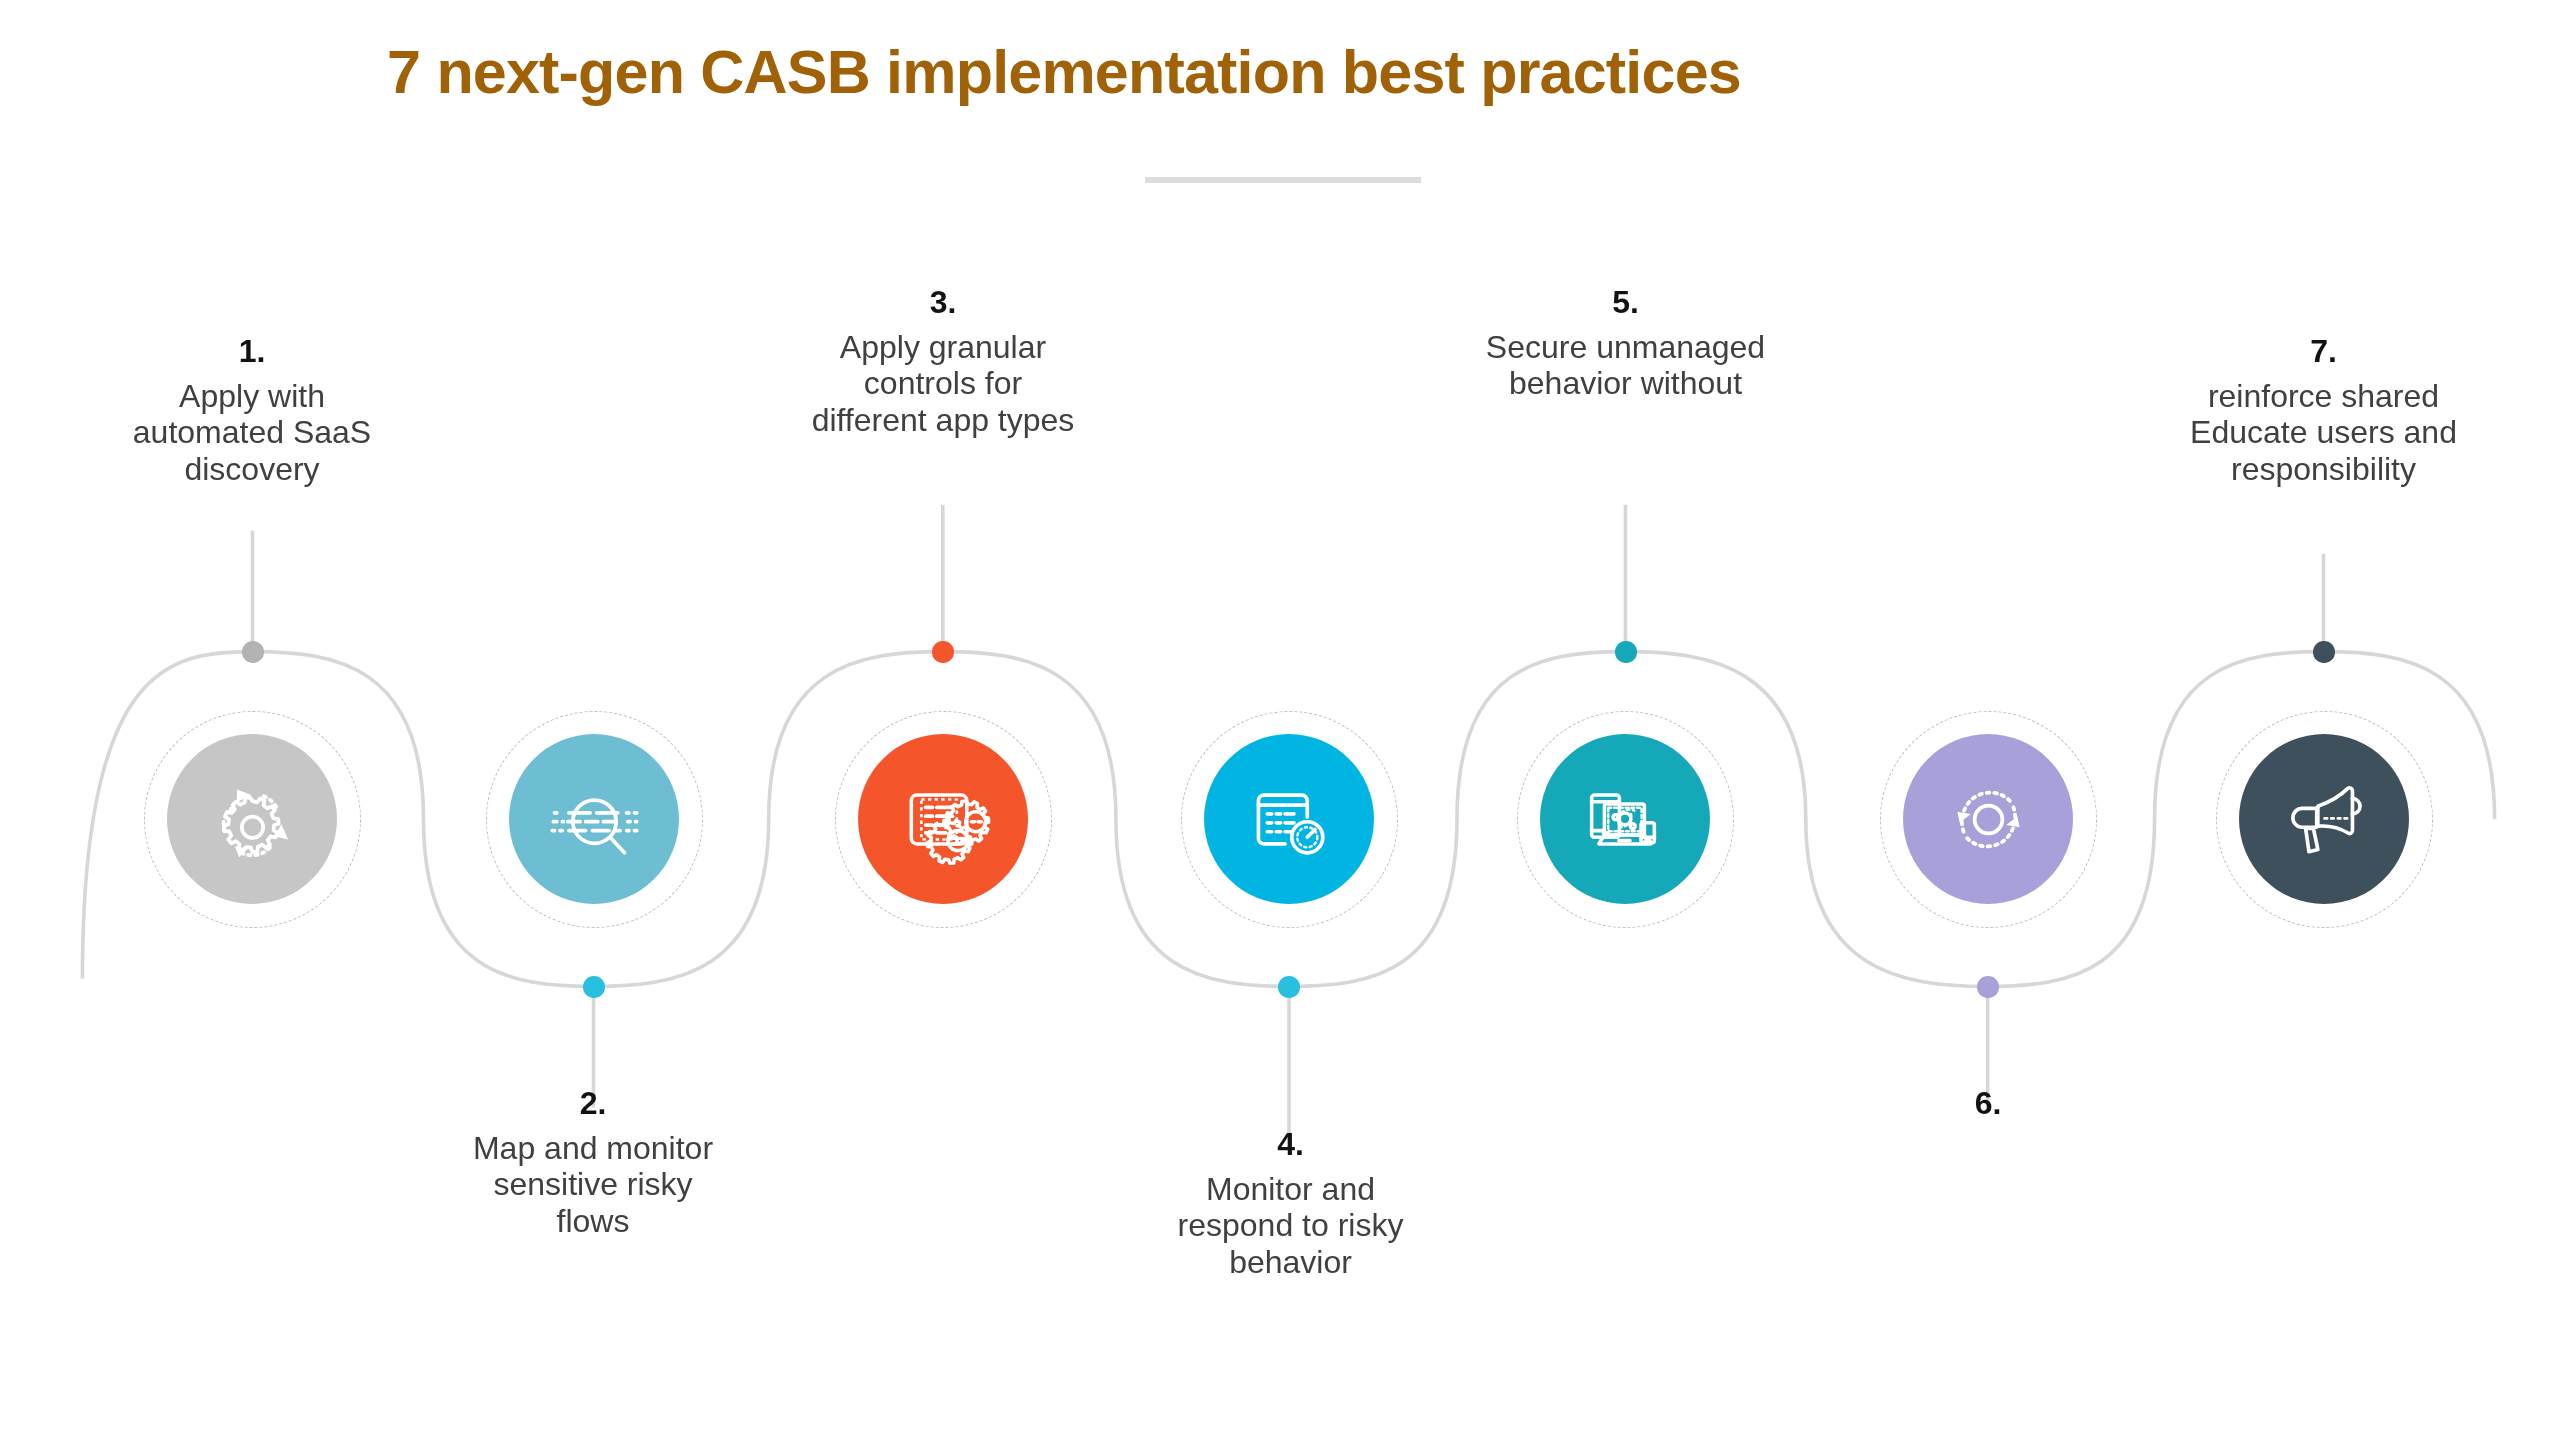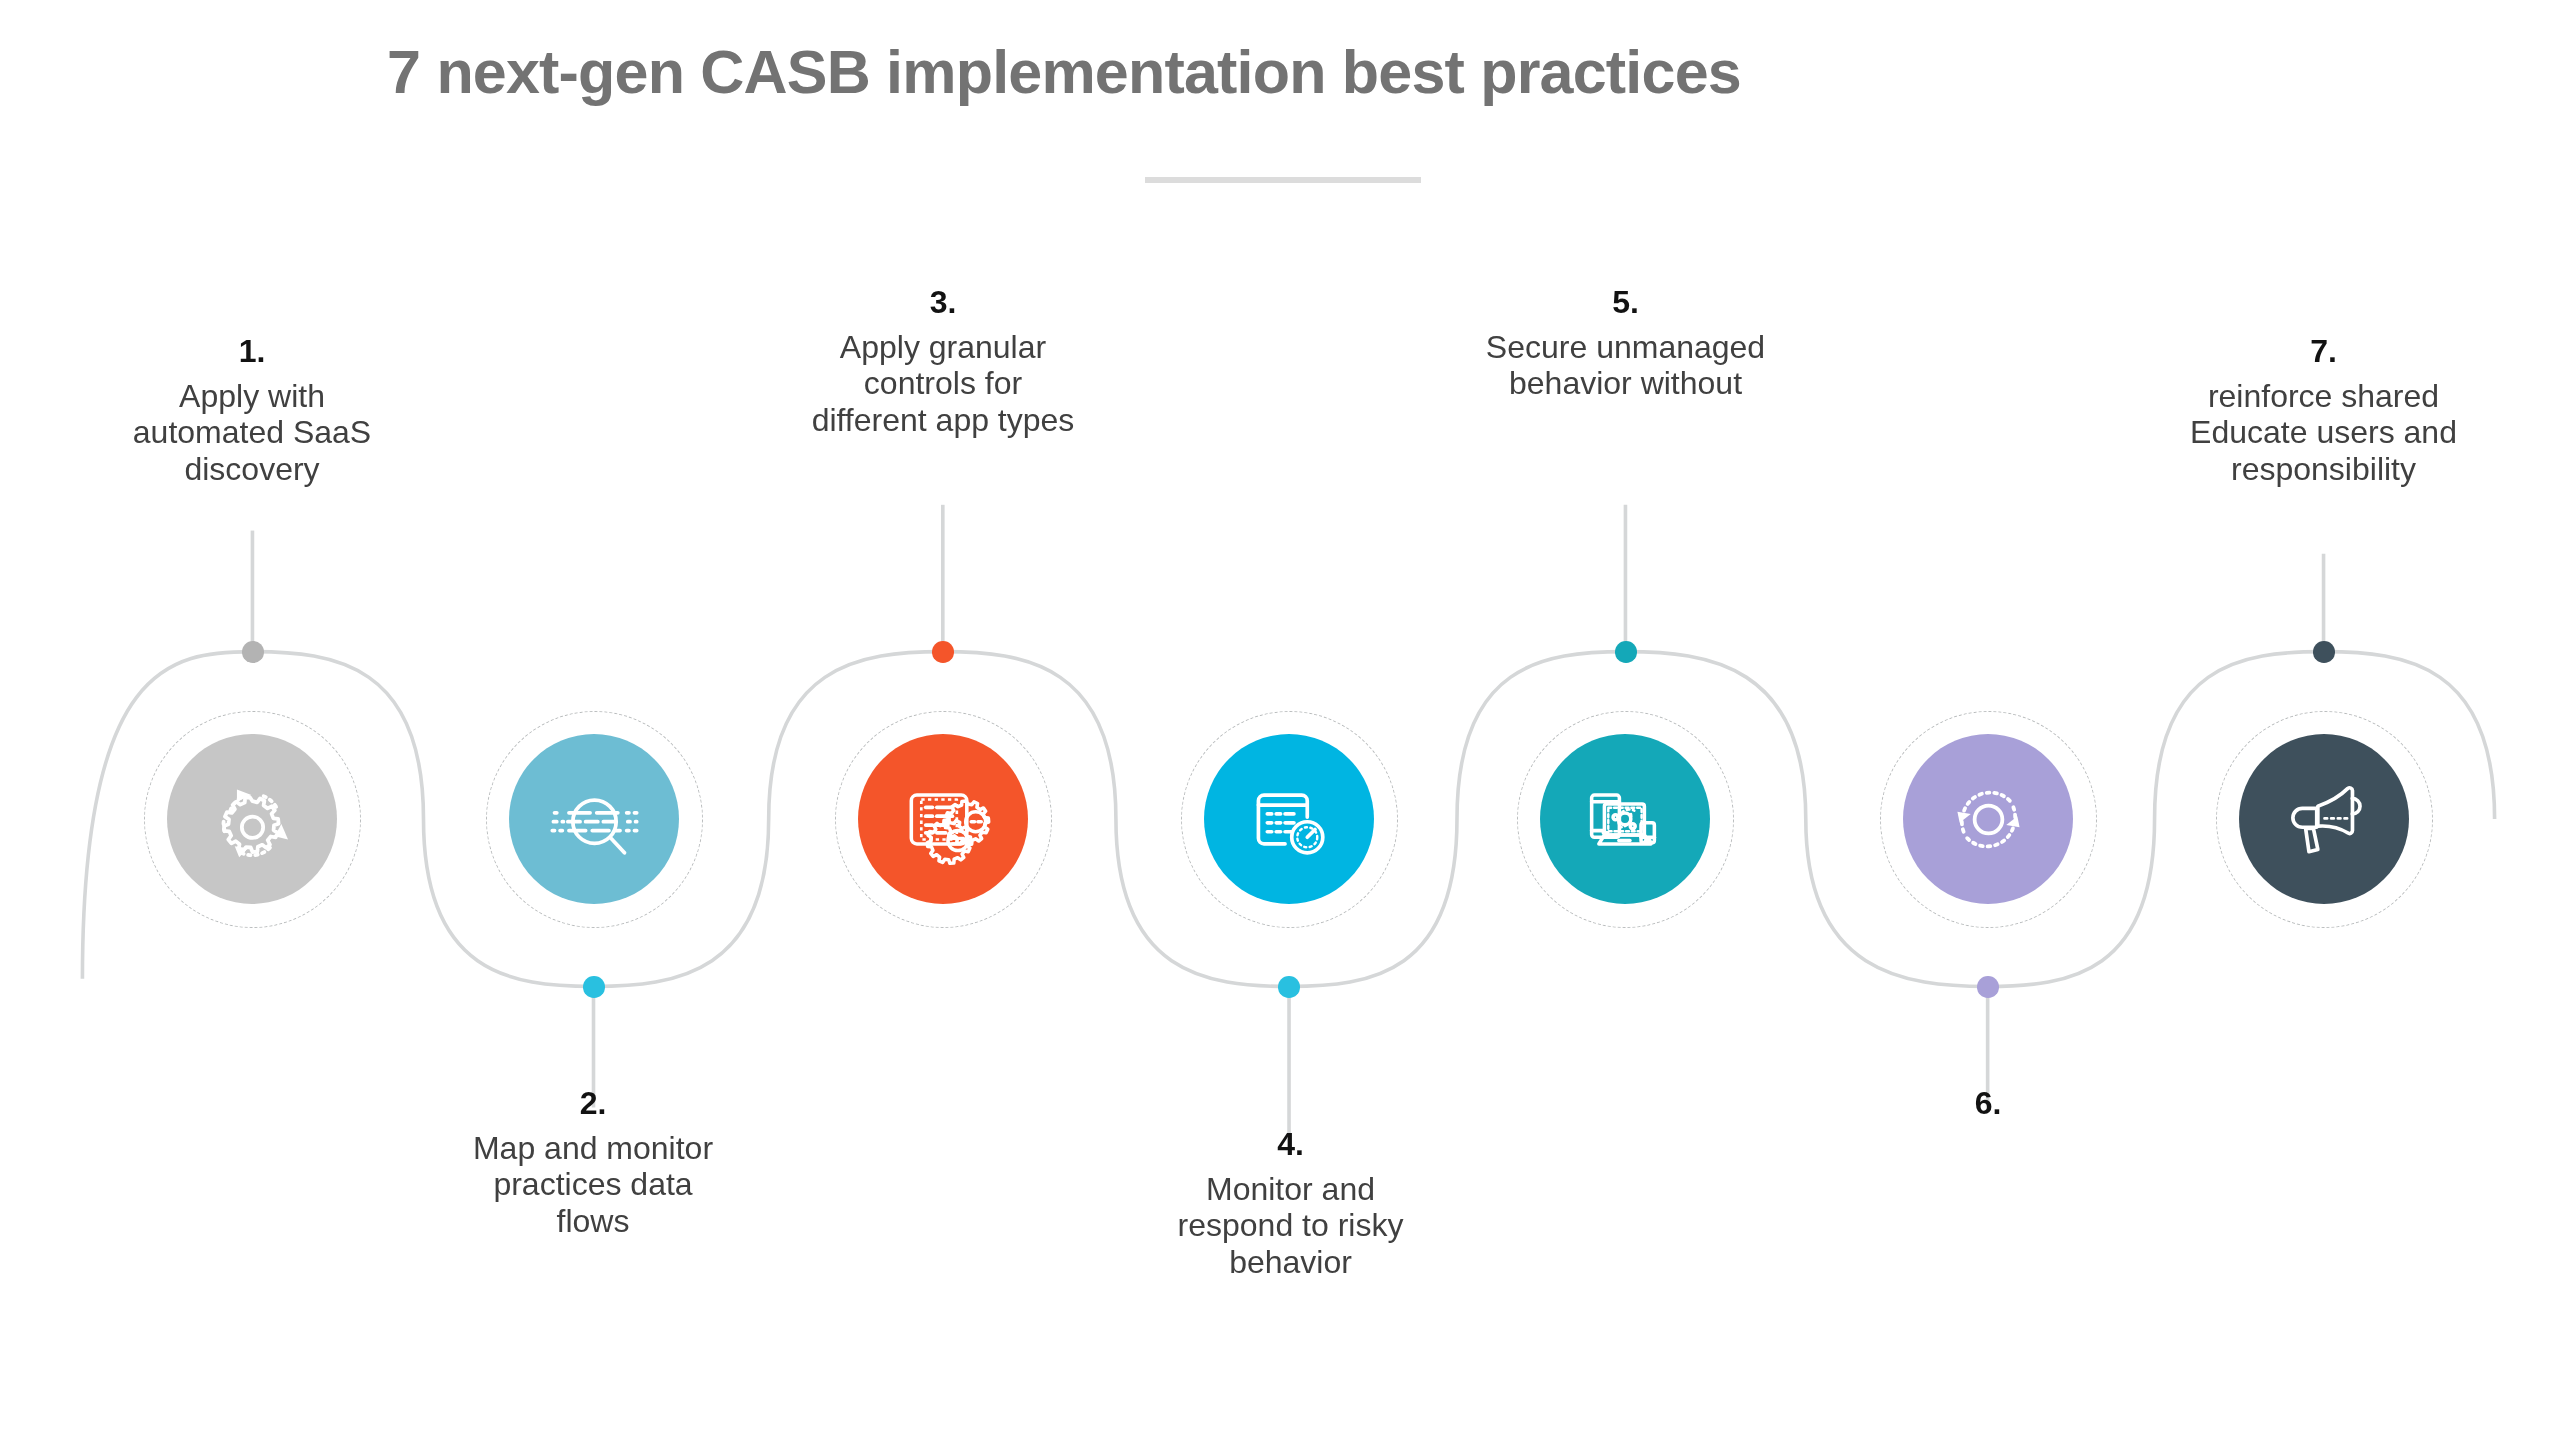--- a/index.html
+++ b/index.html
@@ -26,21 +26,21 @@
   }
   #page-title {
     position: absolute;
     top: 40px;
     left: 0;
     width: 2128px;
     text-align: center;
     font-size: 61px;
     font-weight: bold;
     letter-spacing: -0.8px;
-    color: #737373;
+    color: #a16207;
     line-height: 1.05;
   }
   #title-divider {
     position: absolute;
     top: 177px;
     left: 1145px;
     width: 276px;
     height: 5.7px;
     background: #dcdcdc;
   }
@@ -201,21 +201,21 @@
           <path d="M64 66 L77 80"></path>
         </g>
       </svg>
     </span>
   </div>
   <div class="conn-dot" style="left:583px; top:976px; background:#29c0e0;"></div>
   <div class="step-text" style="left:387px; top:1087px; width:412px;">
     <div class="step-num">2.</div>
     <div class="step-label">
       <div>Map and monitor</div>
-      <div>practices data</div>
+      <div>sensitive risky</div>
       <div>flows</div>
     </div>
   </div>
 
   <div class="node" style="left:858px; top:734px; background:#f4552a;">
     <span class="dash-ring"></span>
     <span class="glyph">
       <svg viewBox="0 0 100 100">
         <g fill="none" stroke="#ffffff" stroke-width="3.2" stroke-linejoin="round">
           <path d="M26 28 h40 a5 5 0 0 1 5 5 v34 a5 5 0 0 1 -5 5 h-40 a5 5 0 0 1 -5 -5 v-34 a5 5 0 0 1 5 -5 z"></path>

